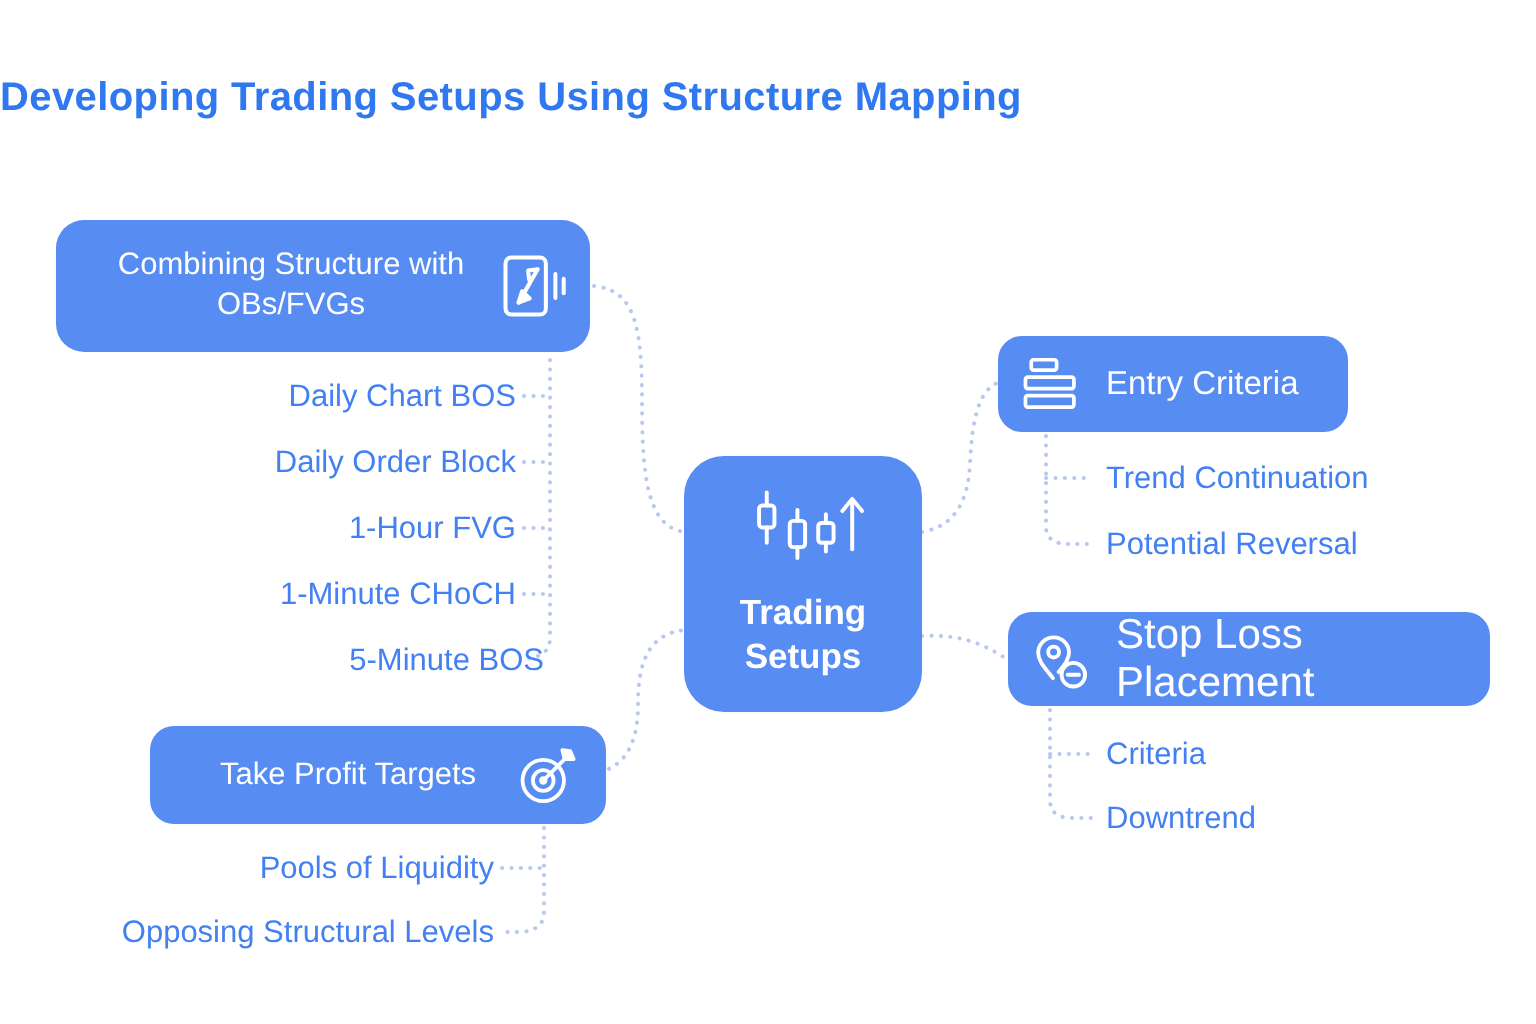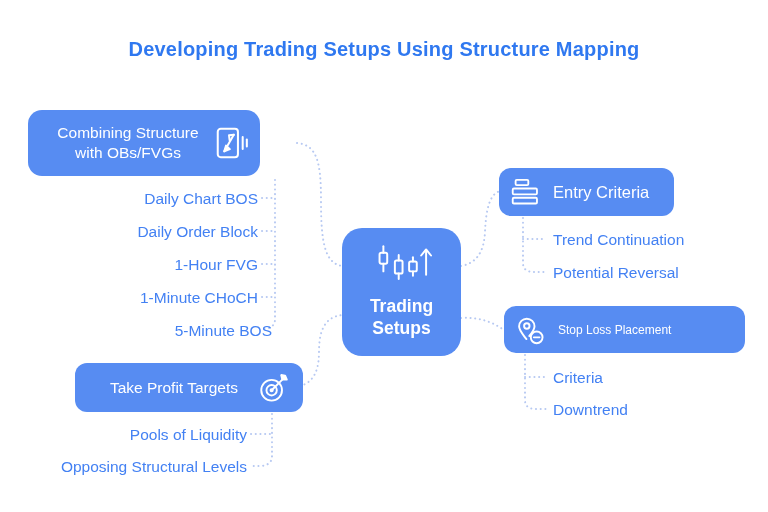--- a/index.html
+++ b/index.html
@@ -1,43 +1,43 @@
 <!DOCTYPE html>
 <html><head>
 <meta charset="utf-8">
 <style>
   html,body{margin:0;padding:0;background:#ffffff;}
   .canvas{
     position:relative;width:768px;height:512px;background:#ffffff;
     font-family:"Liberation Sans",sans-serif;overflow:hidden;
   }
   .title{
-    position:absolute;left:0;top:38px;width:768px;text-align:center;
+    position:absolute;left:0;top:38px;width:768px;
     font-size:20px;font-weight:700;letter-spacing:.2px;color:#2f78f0;
   }
   .connectors{position:absolute;left:0;top:0;z-index:0;}
   .dot{fill:none;stroke:#b7c9f2;stroke-width:2;stroke-dasharray:0.1 4.6;stroke-linecap:round;}
   .node{
     position:absolute;z-index:1;background:#578cf2;color:#ffffff;
     display:flex;align-items:center;box-sizing:border-box;
   }
   .node .icon{flex:0 0 auto;display:flex;align-items:center;justify-content:center;}
-  .box-combining{left:28px;top:110px;width:232px;height:66px;border-radius:14px;padding:0 10px 0 14px;}
+  .box-combining{left:28px;top:110px;width:267px;height:66px;border-radius:14px;padding:0 10px 0 14px;}
   .box-combining .lbl{flex:1;text-align:center;font-size:15.5px;line-height:1.32;font-weight:400;}
   .box-takeprofit{left:75px;top:363px;width:228px;height:49px;border-radius:12px;padding:0 10px 0 16px;}
   .box-takeprofit .lbl{flex:1;text-align:center;font-size:15.5px;font-weight:400;}
   .box-center{
     left:342px;top:228px;width:119px;height:128px;border-radius:20px;
     flex-direction:column;justify-content:center;gap:6px;
   }
   .box-center .lbl{font-size:17.5px;font-weight:700;text-align:center;line-height:1.25;width:90px;}
   .box-entry{left:499px;top:168px;width:175px;height:48px;border-radius:12px;padding:0 10px 0 12px;gap:12px;}
   .box-entry .lbl{font-size:16.5px;font-weight:400;}
   .box-stoploss{left:504px;top:306px;width:241px;height:47px;border-radius:12px;padding:0 10px 0 10px;gap:10px;}
-  .box-stoploss .lbl{font-size:12px;font-weight:400;}
+  .box-stoploss .lbl{font-size:21px;font-weight:400;}
   .item{
     position:absolute;z-index:1;height:19px;line-height:19px;
     font-size:15.5px;color:#4381f3;white-space:nowrap;
   }
   .item.r{text-align:right;}
 </style>
 </head>
 <body>
 
 <div class="canvas">

